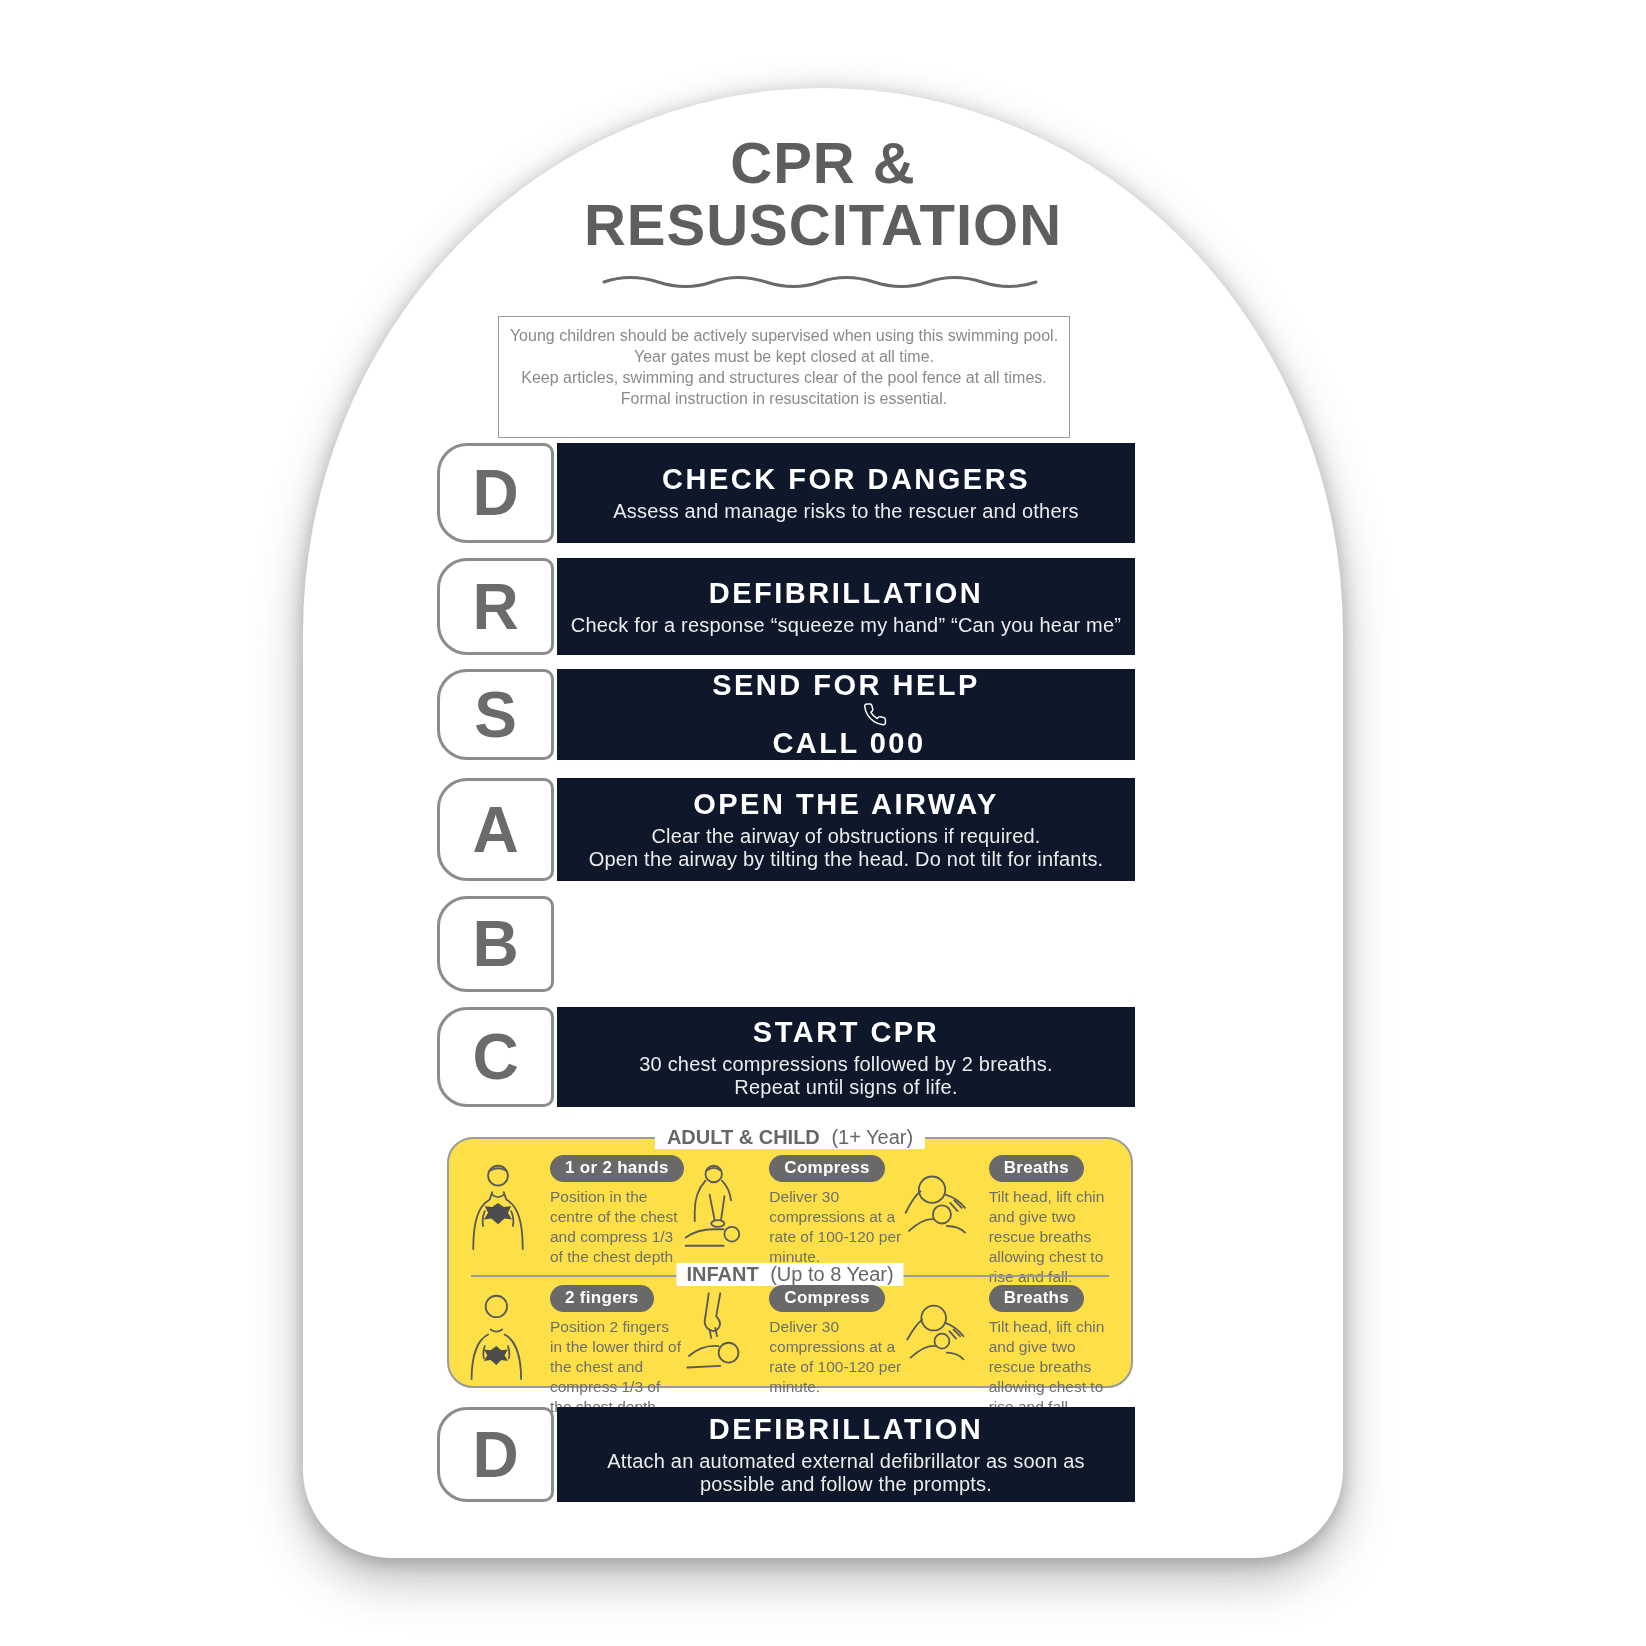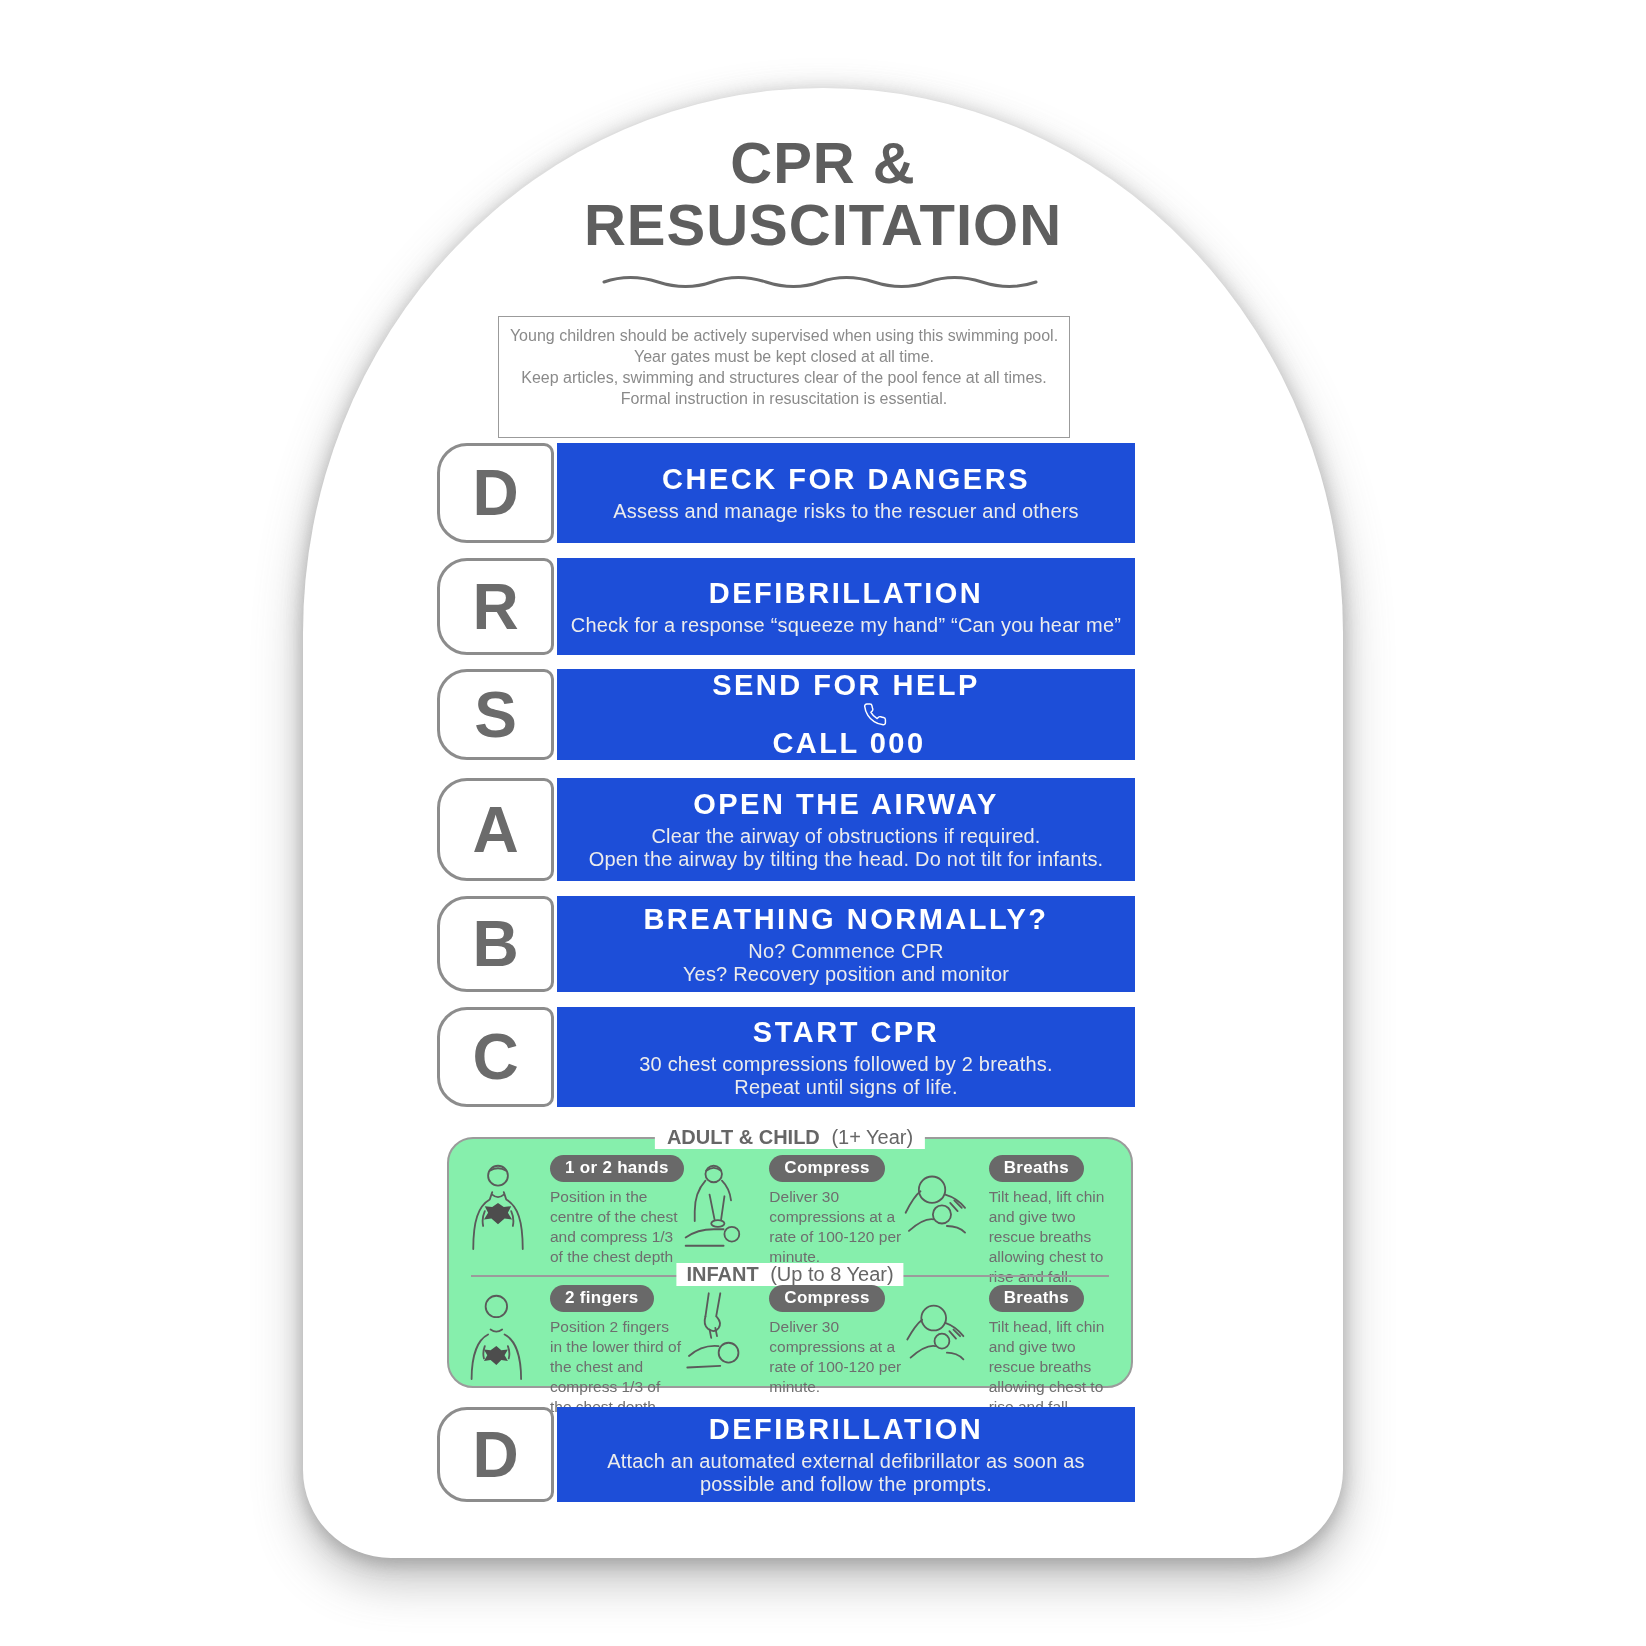--- a/index.html
+++ b/index.html
@@ -23,31 +23,31 @@
     color:#8a8a8a;font-size:16px;line-height:21px;
   }
   .step-row{position:absolute;left:134px;width:698px;display:flex;align-items:stretch}
   .letter-tile{
     flex:0 0 117px;box-sizing:border-box;background:#fff;
     border:3px solid #8c8c8c;border-radius:30px 10px 10px 30px;
     display:flex;align-items:center;justify-content:center;
   }
   .letter{font-size:64px;font-weight:bold;color:#6b6b6b}
   .band{
-    flex:1;margin-left:3px;background:#1d4ed8;color:#ffffff;
+    flex:1;margin-left:3px;background:#0f172a;color:#ffffff;
     display:flex;flex-direction:column;align-items:center;justify-content:center;text-align:center;
   }
   .band-heading{font-size:29px;font-weight:bold;letter-spacing:2.5px}
   .band-line{font-size:20px;color:#ececec;letter-spacing:0.2px;margin-top:4px}
   .band.inline{flex-direction:column}
   .phone-svg{width:40px;height:40px;margin-left:58px}
   .call-label{margin-left:6px}
   .guide{
     position:absolute;left:144px;top:1049px;width:686px;height:251px;box-sizing:border-box;
-    border:2px solid #9b9b9b;border-radius:26px;background:#86efac;
+    border:2px solid #9b9b9b;border-radius:26px;background:#fde047;
   }
   .legend{
     position:absolute;top:-13px;left:50%;transform:translateX(-50%);
     background:#fff;padding:0 12px;white-space:nowrap;font-size:20px;color:#666666;
   }
   .legend-bold{font-weight:bold}
   .legend-rest{font-weight:normal;margin-left:6px}
   .guide-row{position:absolute;left:16px;right:8px;display:flex}
   .guide-item{flex:1 1 0;display:flex;min-width:0}
   .item-icon{width:66px;height:104px;flex:0 0 66px}
@@ -126,25 +126,20 @@
       <div class="band-heading">OPEN THE AIRWAY</div>
       <div class="band-line">Clear the airway of obstructions if required.</div>
       <div class="band-line" style="margin-top:0">Open the airway by tilting the head. Do not tilt for infants.</div>
     </div>
   </div>
 
   <div class="step-row" style="top:808px;height:96px">
     <div class="letter-tile">
       <span class="letter">B</span>
     </div>
-    <div class="band">
-      <div class="band-heading">BREATHING NORMALLY?</div>
-      <div class="band-line">No? Commence CPR</div>
-      <div class="band-line" style="margin-top:0">Yes? Recovery position and monitor</div>
-    </div>
   </div>
 
   <div class="step-row" style="top:919px;height:100px">
     <div class="letter-tile">
       <span class="letter">C</span>
     </div>
     <div class="band">
       <div class="band-heading">START CPR</div>
       <div class="band-line">30 chest compressions followed by 2 breaths.</div>
       <div class="band-line" style="margin-top:0">Repeat until signs of life.</div>

